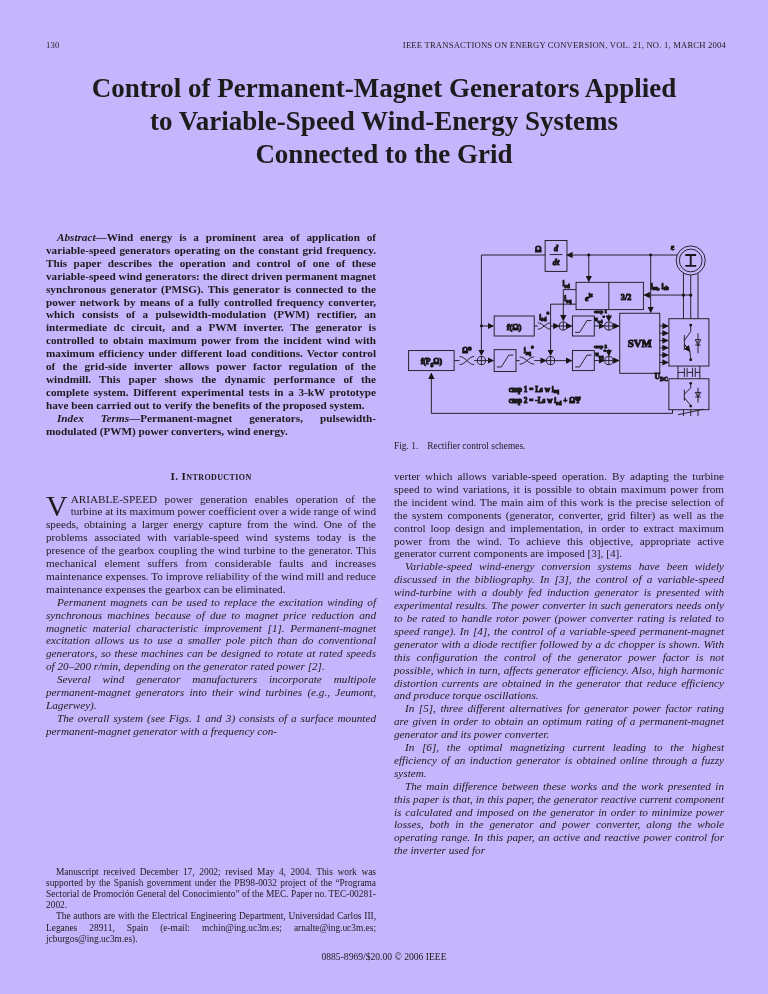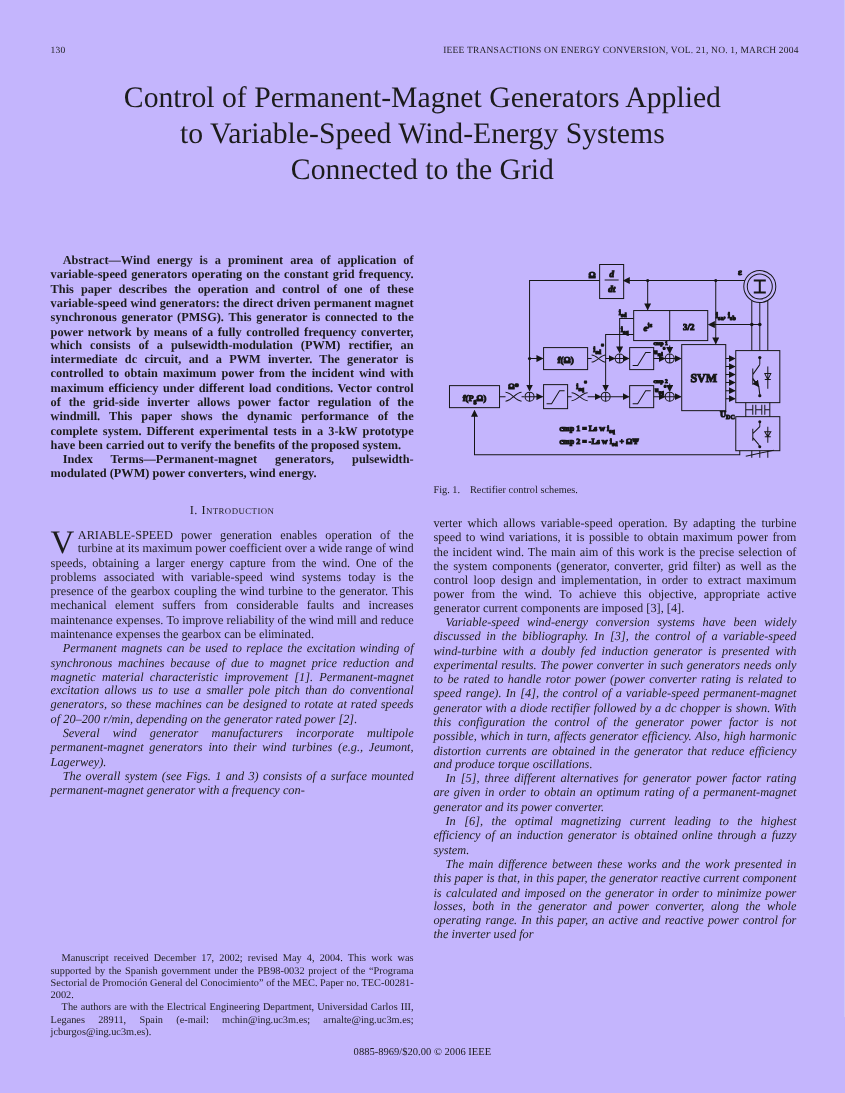--- a/index.html
+++ b/index.html
@@ -3,37 +3,37 @@
 <meta charset="utf-8">
 <style>
   html,body{margin:0;padding:0;background:#e8e8e8;}
   .page{position:relative;width:768px;height:994px;margin:0 auto;background:#c4b5fd;
         color:#1c1c1c;font-family:"Liberation Serif", serif;overflow:hidden;}
   
   .running-header{position:absolute;top:40px;left:46px;right:42px;display:flex;
         justify-content:space-between;font-size:8.6px;letter-spacing:.2px;}
   
   .title-block{position:absolute;top:72px;left:0;right:0;text-align:center;
-        font-size:27px;line-height:33px;font-weight:400;}
+        font-size:27px;line-height:33px;font-weight:700;}
   
   .authors{position:absolute;top:183px;left:0;right:0;text-align:center;font-size:12.6px;}
   .authors .member{font-style:italic;}
   
   .columns{position:absolute;top:231px;left:46px;width:678px;height:714px;
         display:flex;gap:18px;}
   .col{width:330px;display:flex;flex-direction:column;}
   .col p{margin:0;text-align:justify;font-size:11.2px;line-height:12.9px;}
   .col p.indent{text-indent:11px;font-style:italic;}
   .abstract, .index-terms{font-weight:bold;font-size:10.6px;line-height:12.4px;
         text-align:justify;margin:0 0 0 0;}
   .abstract{text-indent:11px;}
   .index-terms{text-indent:11px;margin-top:10px;}
-  .abs-label,.it-label{}
-  .section-heading{margin:20px 0 11px 0;text-align:center;font-size:11.2px;
-        font-weight:400;font-variant:small-caps;letter-spacing:.4px;}
+  .abs-label,.it-label{font-style:italic;}
+  .section-heading{margin:32px 0 11px 0;text-align:center;font-size:11.2px;
+        font-weight:700;font-variant:small-caps;letter-spacing:.4px;}
   .dropcap{float:left;font-size:30px;line-height:23px;padding:1px 3px 0 0;}
   .spacer{flex:1;}
   .footnote p{font-size:9.4px;line-height:11.2px;text-indent:10px;margin:0;}
   
   .figure{margin:4px 0 18px 0;}
   .figure svg{display:block;width:335px;height:182px;}
   .figcaption{margin-top:24px;font-size:9.4px;line-height:11px;text-align:left;}
   .figcaption .cap-tag{margin-right:9px;}
   
   .page-footer{position:absolute;top:951px;left:0;right:0;text-align:center;font-size:9.6px;}

